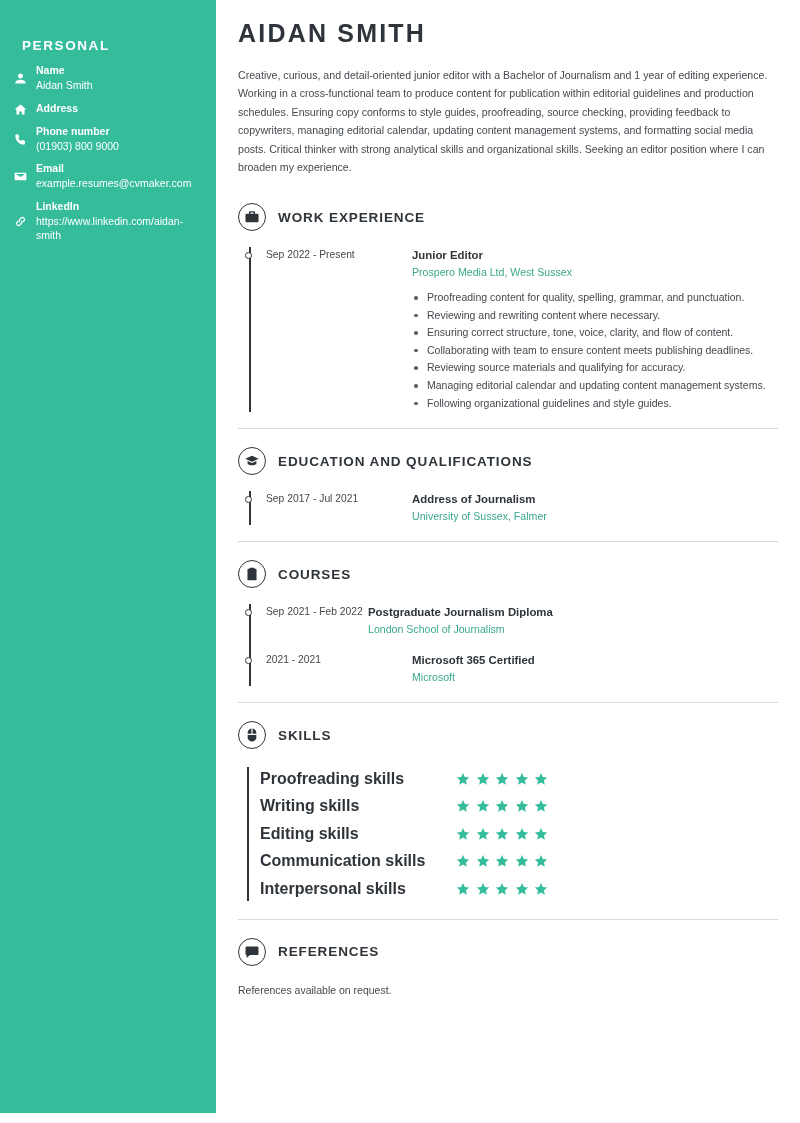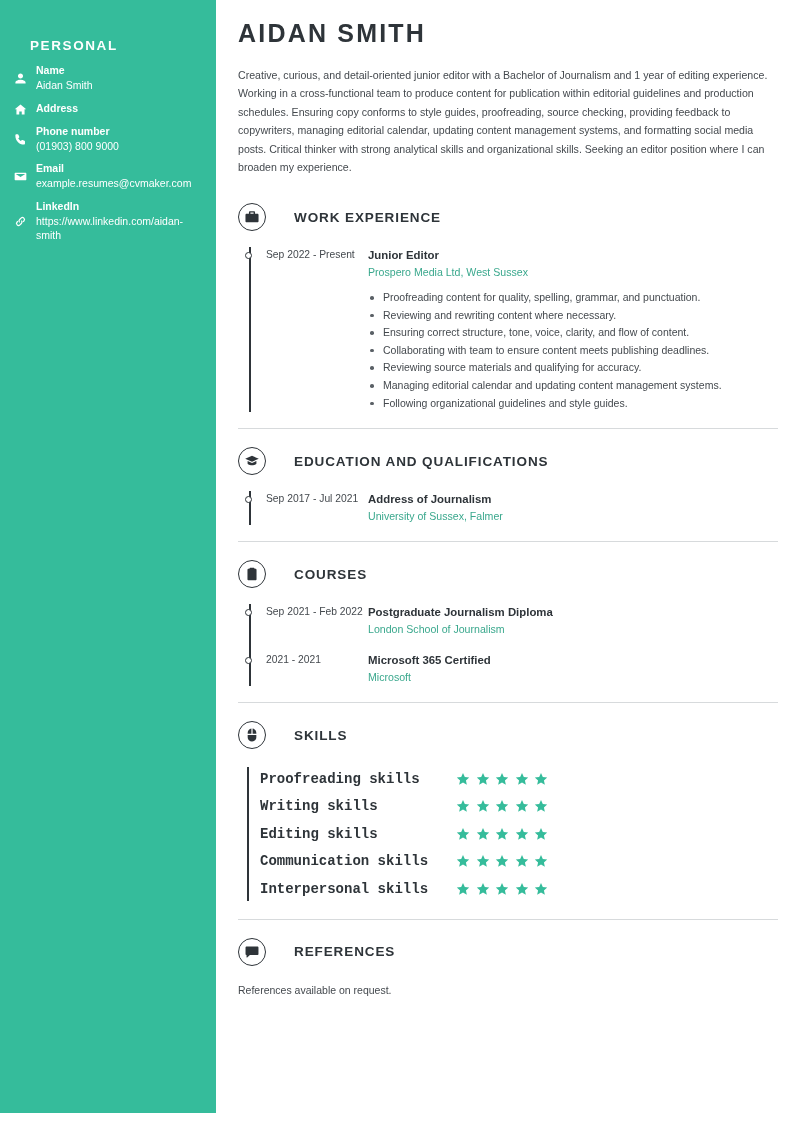--- a/index.html
+++ b/index.html
@@ -29,21 +29,21 @@
     background: #35bc9b;
     color: #ffffff;
     box-sizing: border-box;
     padding: 38px 14px 0 14px;
   }
   .sidebar-title {
     font-size: 13.5px;
     font-weight: bold;
     letter-spacing: 1.6px;
     color: #ffffff;
-    margin: 0 0 10px 16px;
+    margin: 0 0 10px 8px;
   }
   .contact-item {
     display: flex;
     align-items: center;
     margin-bottom: 8px;
   }
   .contact-icon {
     flex: 0 0 22px;
     width: 22px;
     padding-top: 2px;
@@ -91,21 +91,21 @@
     color: #44494e;
     margin: 0 0 26px 0;
     text-align: left;
   }
 
   
   .section { margin-bottom: 0; }
   .section-head {
     display: flex;
     align-items: center;
-    gap: 28px;
+    gap: 12px;
     margin-bottom: 16px;
   }
   .section-badge {
     flex: 0 0 28px;
     width: 28px;
     height: 28px;
     border: 1.4px solid #2e3439;
     border-radius: 50%;
     display: flex;
     align-items: center;
@@ -138,21 +138,21 @@
     bottom: 0;
     width: 1.6px;
     background: #2e3439;
   }
   .entry {
     position: relative;
     display: flex;
     align-items: flex-start;
     margin-bottom: 14px;
   }
-  .entry:last-child { margin-bottom: 0; }
+  .entry:last-child { margin-bottom: 0; gap: 44px; }
   .entry-dot {
     position: absolute;
     left: 7.2px;
     top: 5px;
     width: 7px;
     height: 7px;
     border: 1.5px solid #2e3439;
     border-radius: 50%;
     background: #ffffff;
     box-sizing: border-box;
@@ -216,24 +216,23 @@
     background: #2e3439;
   }
   .skill-row {
     display: flex;
     align-items: center;
     height: 27.5px;
   }
   .skill-name {
     flex: 0 0 196px;
     width: 196px;
-    font-size: 14px;
+    font-size: 16px;
     font-weight: bold;
     color: #2e3439;
-    font-family: Liberation Mono, monospace;
   }
   .stars { display: flex; gap: 5.5px; }
   .star { display: block; }
 
   .plain-text {
     font-size: 10.5px;
     line-height: 17px;
     color: #44494e;
   }
 </style>

